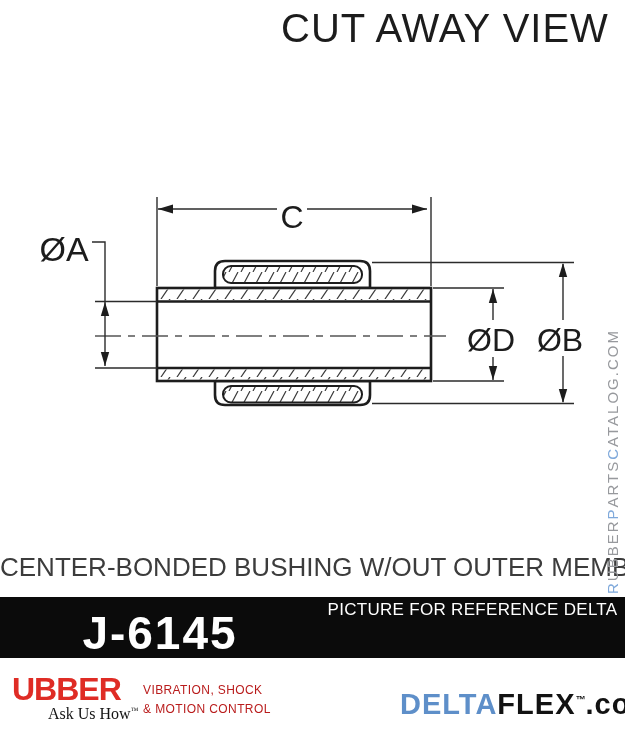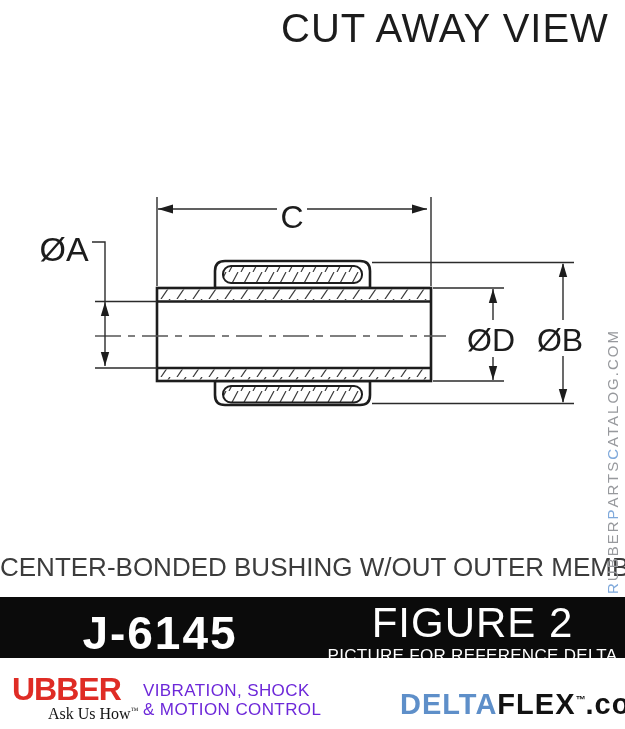--- a/index.html
+++ b/index.html
@@ -41,21 +41,21 @@
   .lord-logo{
     font-size:32px;font-weight:bold;color:#df2c25;letter-spacing:-1px;line-height:26px;
   }
   .lord-tagline{
     font-family:"Liberation Serif",serif;font-size:16px;color:#141414;
     margin-left:36px;margin-top:4px;white-space:nowrap;
   }
   .lord-tagline sup{font-size:8px;}
   .services{
     position:absolute;left:143px;top:13px;
-    font-size:17px;line-height:19px;color:#6d28d9;letter-spacing:0.4px;white-space:nowrap;
+    font-size:12px;line-height:19px;color:#b91c1c;letter-spacing:0.4px;white-space:nowrap;
   }
   .deltaflex{
     position:absolute;left:368px;top:22px;
     font-size:29px;font-weight:bold;letter-spacing:1px;white-space:nowrap;line-height:1;margin-left:32px;
   }
   .df-delta{color:#5e8fc9;}
   .df-flex{color:#121212;}
   .df-tm{color:#121212;font-size:10px;vertical-align:super;font-weight:bold;letter-spacing:0;}
   .df-domain{color:#121212;}
   
@@ -140,21 +140,20 @@
     <text x="292" y="228" font-size="32" text-anchor="middle">C</text>
     <text x="491" y="351" font-size="32" text-anchor="middle">ØD</text>
     <text x="560" y="351" font-size="32" text-anchor="middle">ØB</text>
   </svg>
 
   <div class="caption">CENTER-BONDED BUSHING W/OUT OUTER MEMBER</div>
 
   <div class="figure-bar">
     <div class="part-number">J-6145</div>
     <div class="figure-block">
-      <div class="figure-label">FIGURE 2</div>
       <div class="reference-note">PICTURE FOR REFERENCE DELTA</div>
     </div>
   </div>
 
   <div class="footer">
     <div class="lord-block">
       <div class="lord-logo">UBBER</div>
       <div class="lord-tagline"><span>Ask Us How</span><sup>™</sup></div>
     </div>
     <div class="services">

